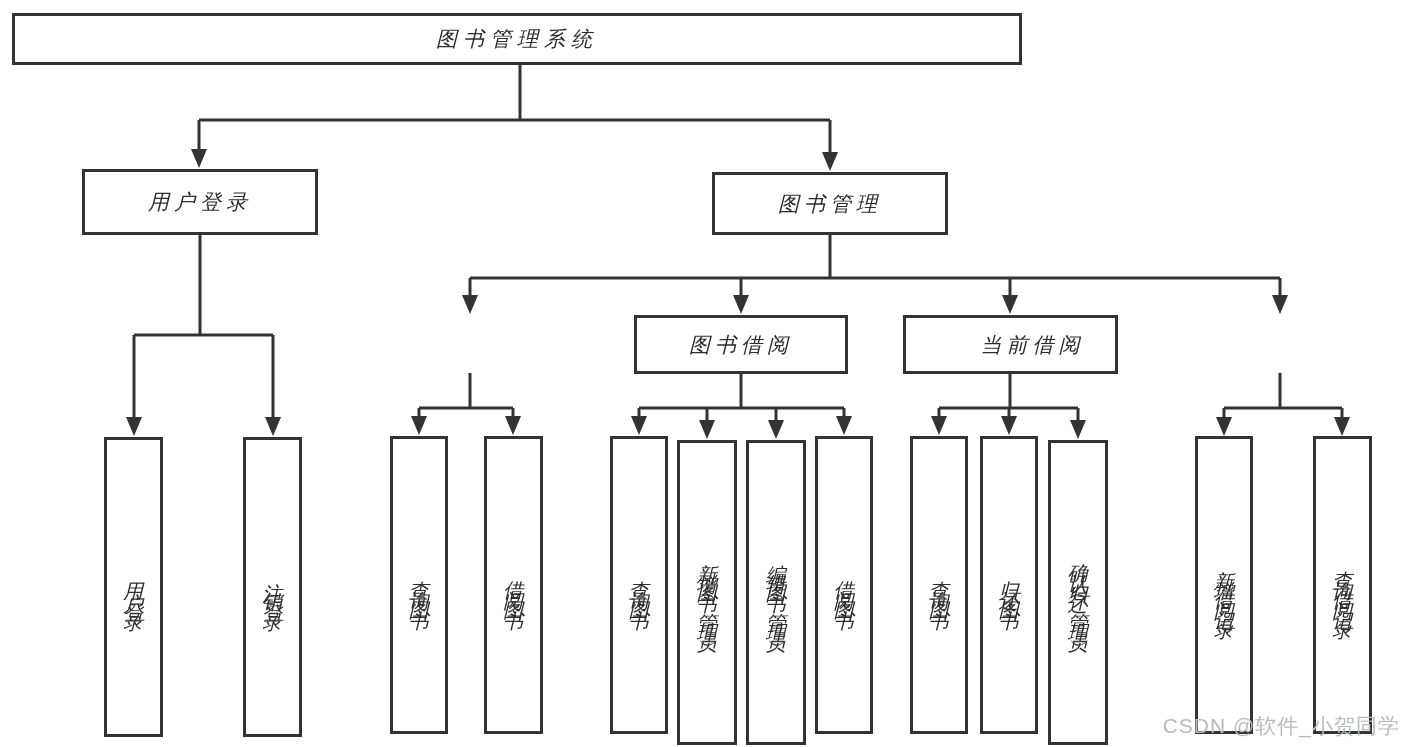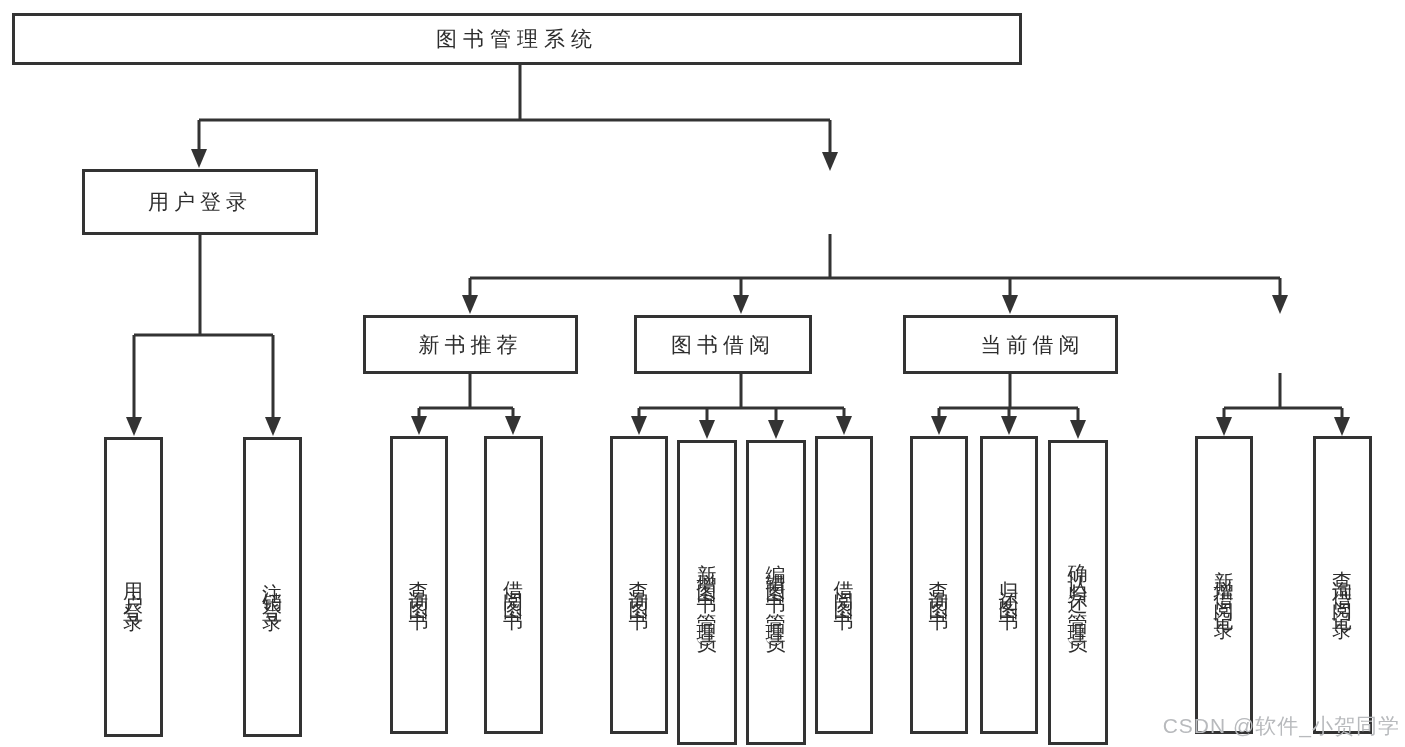--- a/index.html
+++ b/index.html
@@ -14,41 +14,42 @@
   .wires { position: absolute; left: 0; top: 0; z-index: 1; }
   .box {
     position: absolute;
     border: 3px solid #333333;
     background: #ffffff;
     display: flex;
     align-items: center;
     justify-content: center;
     box-sizing: border-box;
     z-index: 2;
+    font-style: italic;
   }
   .box span {
     color: #2d2d2d;
     font-size: 21px;
     letter-spacing: 5px;
     white-space: nowrap;
     line-height: 1.2;
   }
   .box.v span {
     writing-mode: vertical-rl;
     text-orientation: upright;
     letter-spacing: 10px;
     font-size: 20px;
     line-height: 1;
   }
   #n-root        { left: 12px;   top: 13px;  width: 1010px; height: 52px; }
   #n-root span   { letter-spacing: 6px; }
   #n-user-login  { left: 82px;   top: 169px; width: 236px;  height: 66px; }
   #n-book-mgmt   { left: 712px;  top: 172px; width: 236px;  height: 63px; }
   #n-new-book    { left: 363px;  top: 315px; width: 215px;  height: 59px; }
-  #n-book-borrow { left: 634px;  top: 315px; width: 178px;  height: 59px; }
+  #n-book-borrow { left: 634px;  top: 315px; width: 214px;  height: 59px; }
   #n-cur-borrow  { left: 903px;  top: 315px; width: 215px;  height: 59px; padding-left: 44px; }
   #n-borrow-rec  { left: 1174px; top: 315px; width: 213px;  height: 59px; }
   #n-u1 { left: 104px;  top: 437px; width: 59px; height: 300px; }
   #n-u2 { left: 243px;  top: 437px; width: 59px; height: 300px; }
   #n-n1 { left: 390px;  top: 436px; width: 58px; height: 298px; }
   #n-n2 { left: 484px;  top: 436px; width: 59px; height: 298px; }
   #n-b1 { left: 610px;  top: 436px; width: 58px; height: 298px; }
   #n-b2 { left: 677px;  top: 440px; width: 60px; height: 305px; }
   #n-b3 { left: 746px;  top: 440px; width: 60px; height: 305px; }
   #n-b4 { left: 815px;  top: 436px; width: 58px; height: 298px; }
@@ -114,24 +115,24 @@
     </g>
   </svg>
 
   <div class="box" id="n-root">
     <span>图书管理系统</span>
   </div>
 
   <div class="box" id="n-user-login">
     <span>用户登录</span>
   </div>
+  <div class="box" id="n-book-mgmt">
+    <span>图书管理</span>
+  </div>
 
-  <div class="box" id="n-new-book">
-    <span>新书推荐</span>
-  </div>
   <div class="box" id="n-book-borrow">
     <span>图书借阅</span>
   </div>
   <div class="box" id="n-cur-borrow">
     <span>当前借阅</span>
   </div>
 
   <div class="box v" id="n-u1">
     <span>用户登录</span>
   </div>

